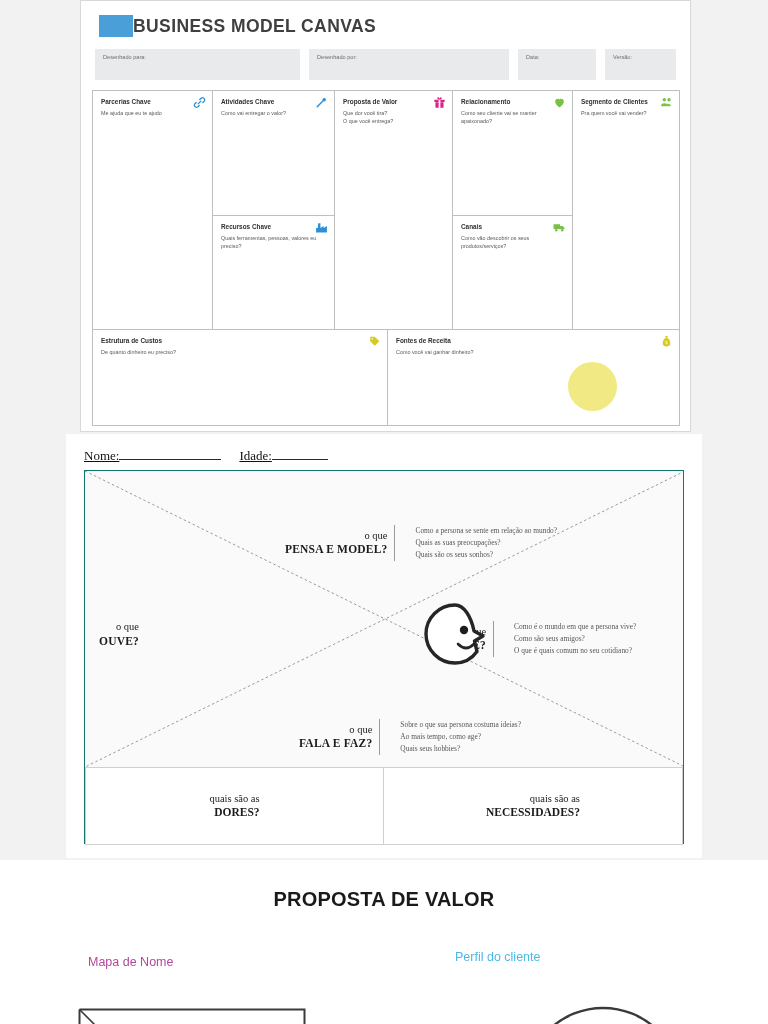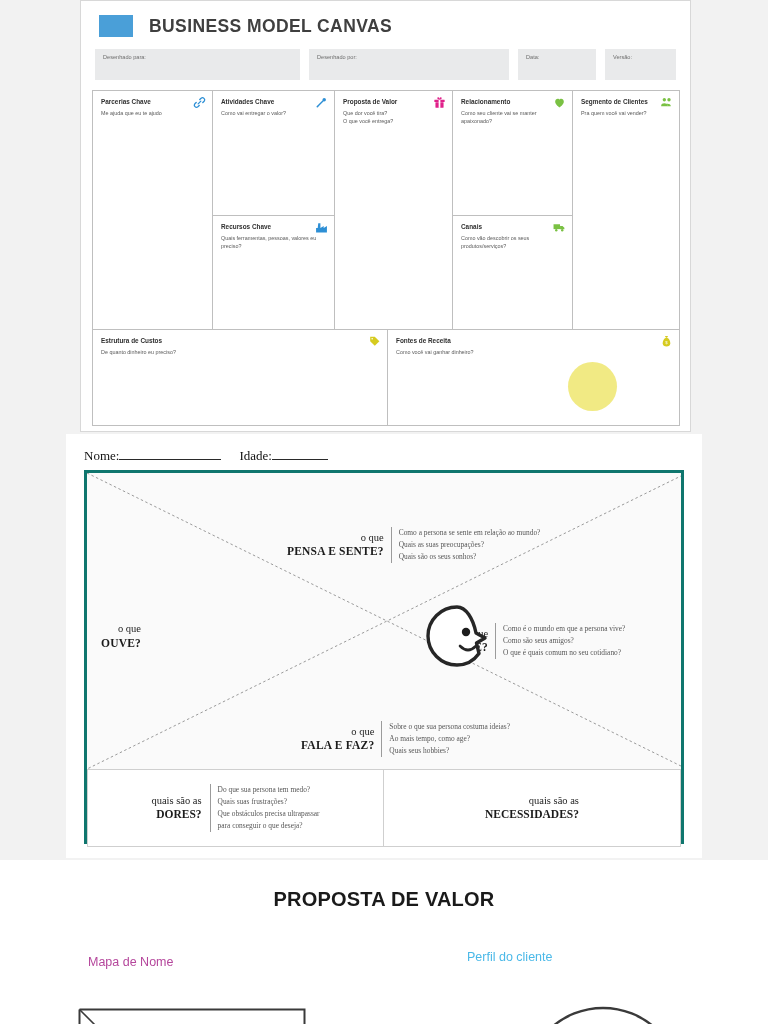--- a/index.html
+++ b/index.html
@@ -12,21 +12,21 @@
   }
 
   
   #page-bmc {
     position:absolute; left:80px; top:0; width:611px; height:432px;
     background:#ffffff; border:1px solid #d8d8d8;
   }
   .bmc-head { display:flex; align-items:center; padding:14px 0 0 18px; }
   .bmc-swatch { width:34px; height:22px; background:#4a9fd8; }
   .bmc-title {
-    margin-left:16px; font-size:17.5px; font-weight:bold;
+    font-size:17.5px; font-weight:bold;
     letter-spacing:.4px; color:#3f3f3f;
   }
   .bmc-meta { display:flex; gap:9px; padding:12px 14px 0 14px; }
   .meta-box {
     background:#e9eaeb; height:31px; padding:5px 8px;
     font-size:5.6px; color:#6d6d6d;
   }
   .meta-para { flex:0 0 205px; }
   .meta-por  { flex:0 0 200px; }
   .meta-data { flex:0 0 78px; }
@@ -71,45 +71,46 @@
 
   
   #page-emp {
     position:absolute; left:66px; top:434px; width:636px; height:424px;
     background:#ffffff;
   }
   .emp-names {
     font-family:"Liberation Serif", serif;
     font-size:13px; color:#111;
     padding:14px 0 0 18px;
+    text-decoration:underline;
   }
   .emp-names .ln { border-bottom:1px solid #2a2a2a; display:inline-block; }
   .ln-nome { width:102px; }
   .ln-idade { width:56px; }
   .emp-gap { display:inline-block; width:18px; }
 
   .emp-box {
     position:absolute; left:18px; top:36px; width:600px; height:374px;
-    border:3px solid #0f766e; background:#fafafa;
+    border:1px solid #0f766e; background:#fafafa;
   }
   .emp-quad { position:absolute; left:0; top:0; width:100%; height:296px; overflow:hidden; }
   .emp-quad svg { position:absolute; left:0; top:0; }
 
   .q-row { position:absolute; display:flex; align-items:center; }
   .q-lab {
     font-family:"Liberation Serif", serif;
     text-align:right; color:#1b1b1b; line-height:1.22;
     font-size:10.5px; white-space:nowrap;
   }
   .q-lab b { font-size:11.5px; letter-spacing:.2px; display:block; }
   .q-list {
     font-family:"Liberation Serif", serif;
     font-size:7.4px; line-height:1.62; color:#575757;
     border-left:1px solid #9b9b9b;
-    padding-left:7px; margin-left:7px; white-space:nowrap;
+    padding-left:20px; margin-left:7px; white-space:nowrap;
   }
   .q-pensa { left:200px;  top:54px; }
   .q-ouve  { left:14px;   top:150px; }
   .q-ve    { left:378px;  top:150px; }
   .q-fala  { left:214px;  top:248px; }
   .q-ve .q-lab, .q-fala .q-lab { }
 
   .face { position:absolute; left:332px; top:128px; width:84px; height:84px; }
 
   .emp-bottom {
@@ -140,21 +141,21 @@
   .pv-title {
     text-align:center; font-size:20px; font-weight:bold;
     color:#1a1a1a; letter-spacing:.2px; padding-top:28px;
   }
   .pv-sub-l {
     position:absolute; left:88px; top:95px;
     font-size:12.5px; color:#b5479c;
   }
   .pv-sub-r {
     position:absolute; left:455px; top:90px;
-    font-size:12.5px; color:#4bb9e8;margin-left:12px;
+    font-size:12.5px; color:#4bb9e8;
   }
   .pv-square {
     position:absolute; left:78px; top:1008px; width:228px; height:60px;
   }
   .pv-circle {
     position:absolute; left:498px; top:1004px; width:210px; height:80px;
   }
 </style>
 </head>
 <body>
@@ -303,21 +304,21 @@
     <div class="emp-quad">
       <svg width="600" height="296">
         <line x1="0" y1="0" x2="600" y2="296" stroke="#9a9a9a" stroke-width="1" stroke-dasharray="2.5,2.5"></line>
         <line x1="600" y1="0" x2="0" y2="296" stroke="#9a9a9a" stroke-width="1" stroke-dasharray="2.5,2.5"></line>
       </svg>
     </div>
 
     <div class="q-row q-pensa">
       <div class="q-lab">
         <span>o que</span>
-        <b>PENSA E SENTE?</b>
+        <b>PENSA E MODEL?</b>
       </div>
       <div class="q-list">
         <div>Como a persona se sente em relação ao mundo?</div>
         <div>Quais as suas preocupações?</div>
         <div>Quais são os seus sonhos?</div>
       </div>
     </div>
 
     <div class="q-row q-ouve">
       <div class="q-lab">
@@ -356,26 +357,20 @@
         <circle cx="47" cy="31" r="4.2" fill="#1d1d1d"></circle>
         <path d="M41 45 Q49 53 57 45" fill="none" stroke="#262626" stroke-width="2.6" stroke-linecap="round"></path>
       </svg>
     </div>
 
     <div class="emp-bottom">
       <div class="emp-bcell">
         <div class="b-lab">
           <span>quais são as</span>
           <b>DORES?</b>
-        </div>
-        <div class="b-list">
-          <div>Do que sua persona tem medo?</div>
-          <div>Quais suas frustrações?</div>
-          <div>Que obstáculos precisa ultrapassar</div>
-          <div>para conseguir o que deseja?</div>
         </div>
       </div>
       <div class="emp-bcell">
         <div class="b-lab">
           <span>quais são as</span>
           <b>NECESSIDADES?</b>
         </div>
       </div>
     </div>
 

